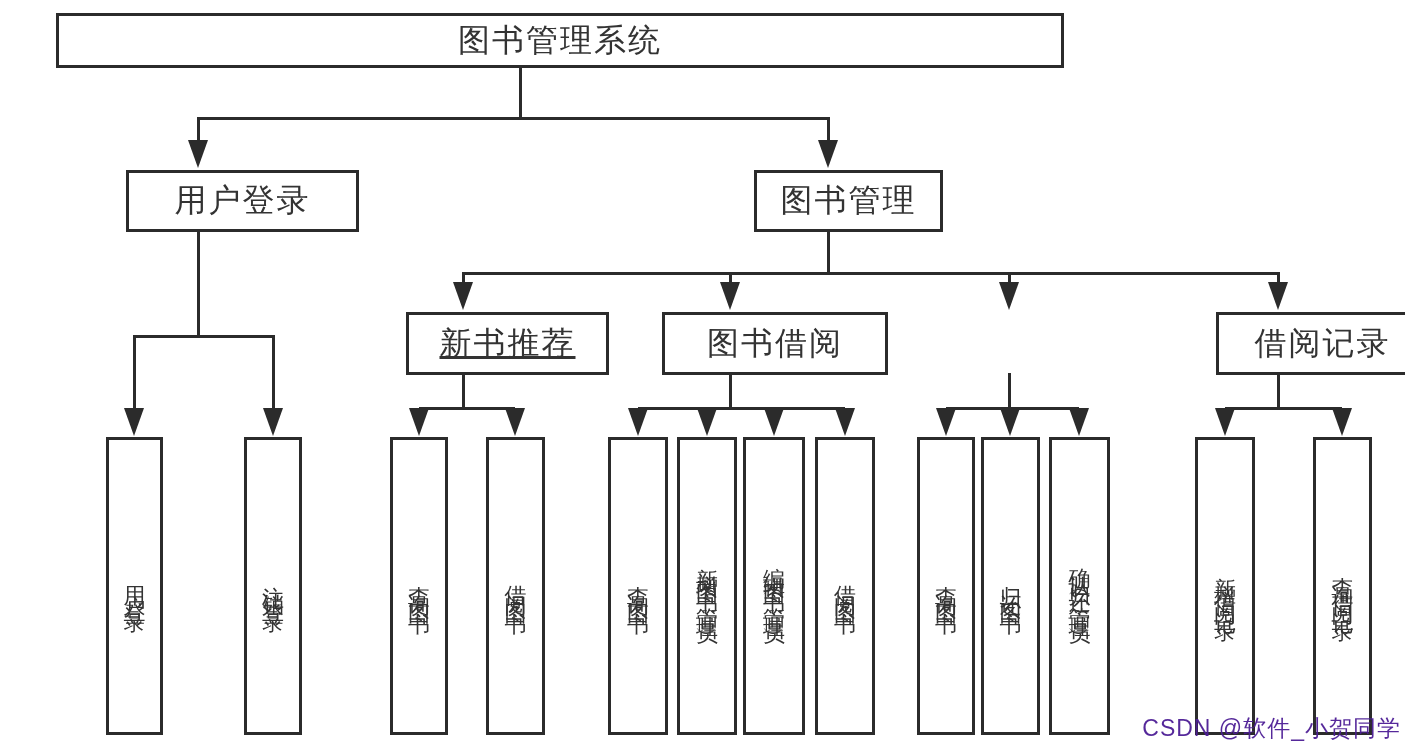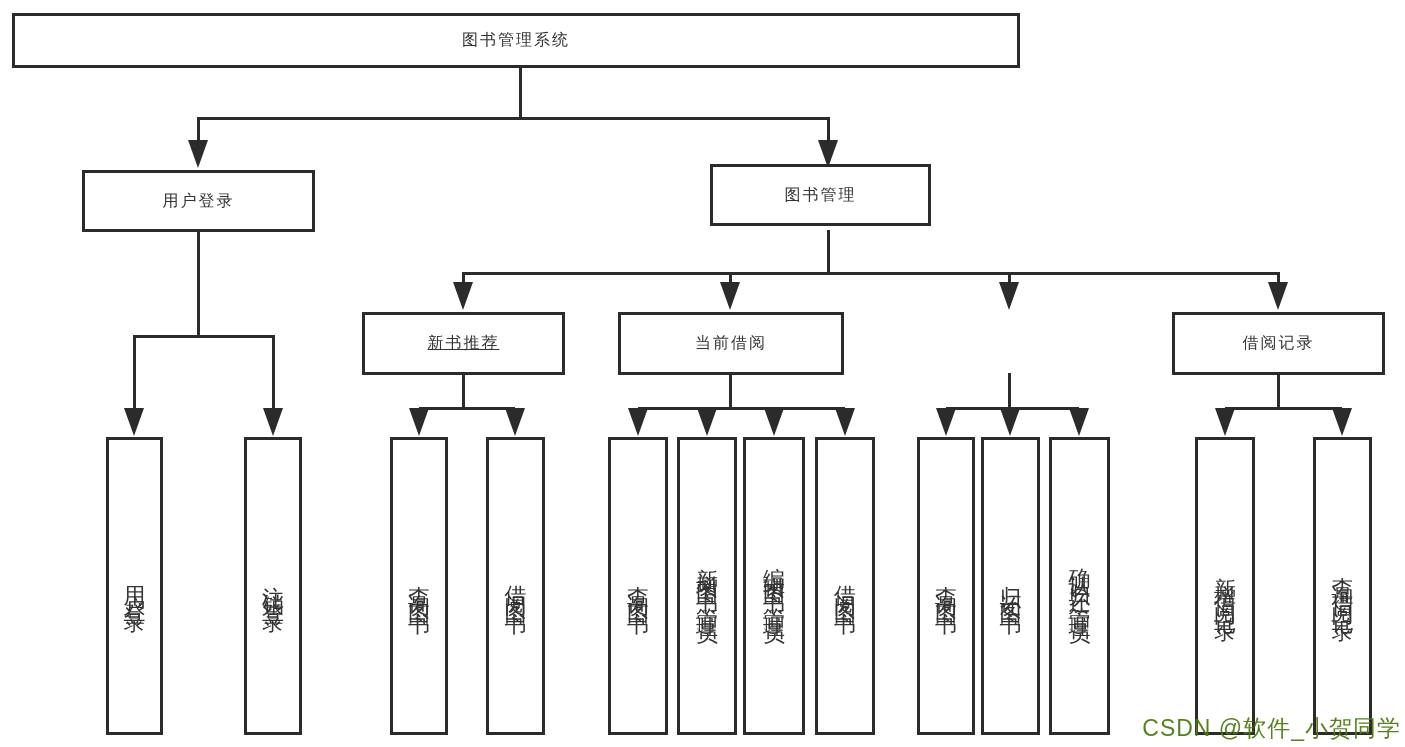--- a/index.html
+++ b/index.html
@@ -17,44 +17,45 @@
   }
   #wires{position:absolute;left:0;top:0;z-index:1;}
   .ln{stroke:var(--line);stroke-width:3;fill:none;shape-rendering:crispEdges;}
   .ar{fill:var(--line);stroke:none;}
   .node{
     position:absolute;
     box-sizing:border-box;
     border:3px solid var(--line);
     background:#ffffff;
     display:flex;align-items:center;justify-content:center;
-    font-size:16px;
+    font-size:32px;
     letter-spacing:2px;
     z-index:2;
     white-space:nowrap;
+    margin-left:44px;
   }
   .leaf{
     position:absolute;
     top:437px;height:298px;
     box-sizing:border-box;
     border:3px solid var(--line);
     background:#ffffff;
     display:flex;align-items:center;justify-content:center;
     writing-mode:vertical-rl;
     text-orientation:mixed;
     font-size:22px;
     letter-spacing:9px;
     z-index:2;
     line-height:1;
   }
   .watermark{
     position:absolute;
     right:4px;bottom:3px;
     font-size:23px;
-    color:#4d7c0f;
+    color:#4c1d95;
     opacity:.95;
     letter-spacing:1px;
     z-index:5;
     white-space:nowrap;
   }
 </style>
 </head>
 <body>
 
 <div id="canvas">
@@ -106,24 +107,24 @@
 
     <line class="ln" x1="1278" y1="373" x2="1278" y2="408"></line>
     <line class="ln" x1="1225" y1="408" x2="1342" y2="408"></line>
     <polygon class="ar" points="1215,408 1235,408 1225,436"></polygon>
     <polygon class="ar" points="1332,408 1352,408 1342,436"></polygon>
   </svg>
 
   <div class="node" style="left:12px;top:13px;width:1008px;height:55px;">图书管理系统</div>
 
   <div class="node" style="left:82px;top:170px;width:233px;height:62px;">用户登录</div>
-  <div class="node" style="left:710px;top:164px;width:221px;height:62px;">图书管理</div>
+  <div class="node" style="left:710px;top:170px;width:189px;height:62px;">图书管理</div>
 
   <div class="node" style="left:362px;top:312px;width:203px;height:63px;text-decoration:underline;">新书推荐</div>
-  <div class="node" style="left:618px;top:312px;width:226px;height:63px;">当前借阅</div>
+  <div class="node" style="left:618px;top:312px;width:226px;height:63px;">图书借阅</div>
   <div class="node" style="left:1172px;top:312px;width:213px;height:63px;">借阅记录</div>
 
   <div class="leaf" style="left:106px;width:57px;">用户登录</div>
   <div class="leaf" style="left:244px;width:58px;">注销登录</div>
 
   <div class="leaf" style="left:390px;width:58px;">查询图书</div>
   <div class="leaf" style="left:486px;width:59px;">借阅图书</div>
 
   <div class="leaf" style="left:608px;width:60px;">查询图书</div>
   <div class="leaf" style="left:677px;width:60px;letter-spacing:8px;">新增图书（管理员）</div>

